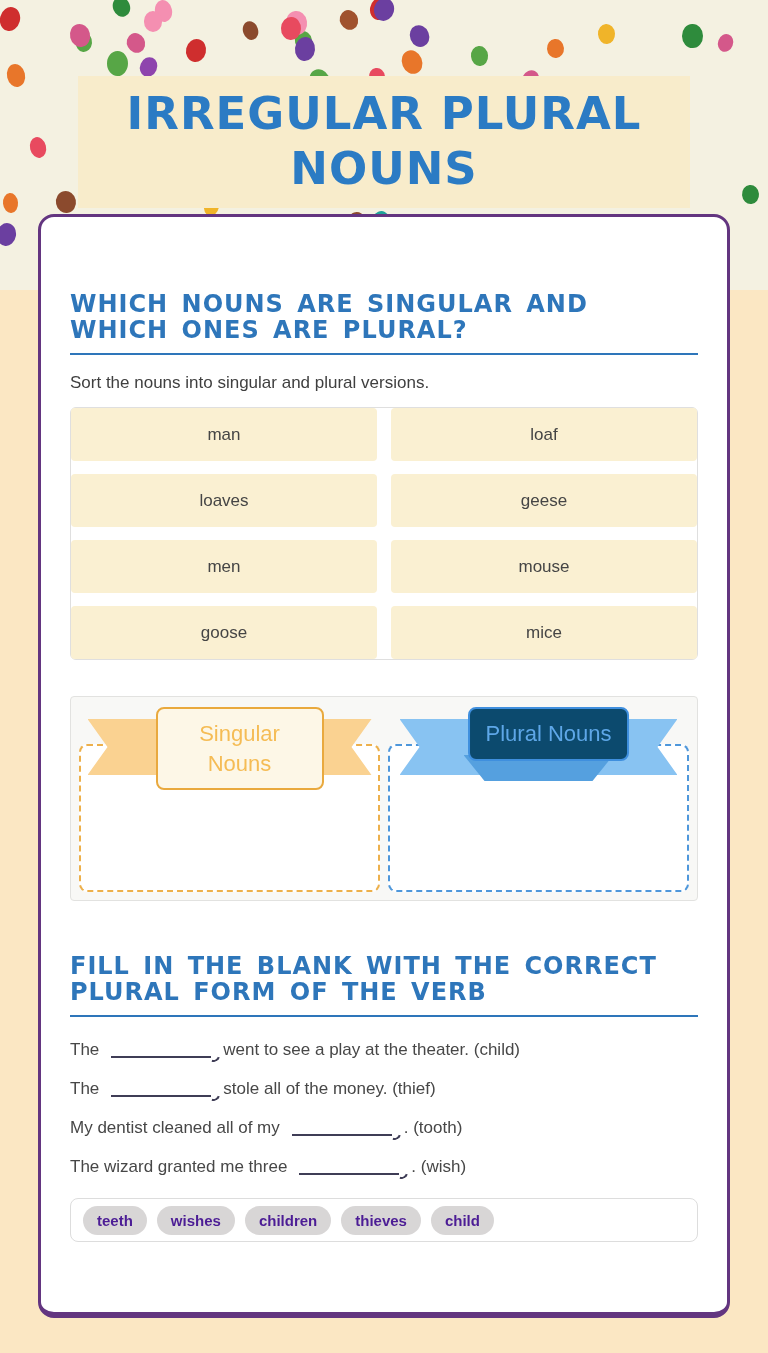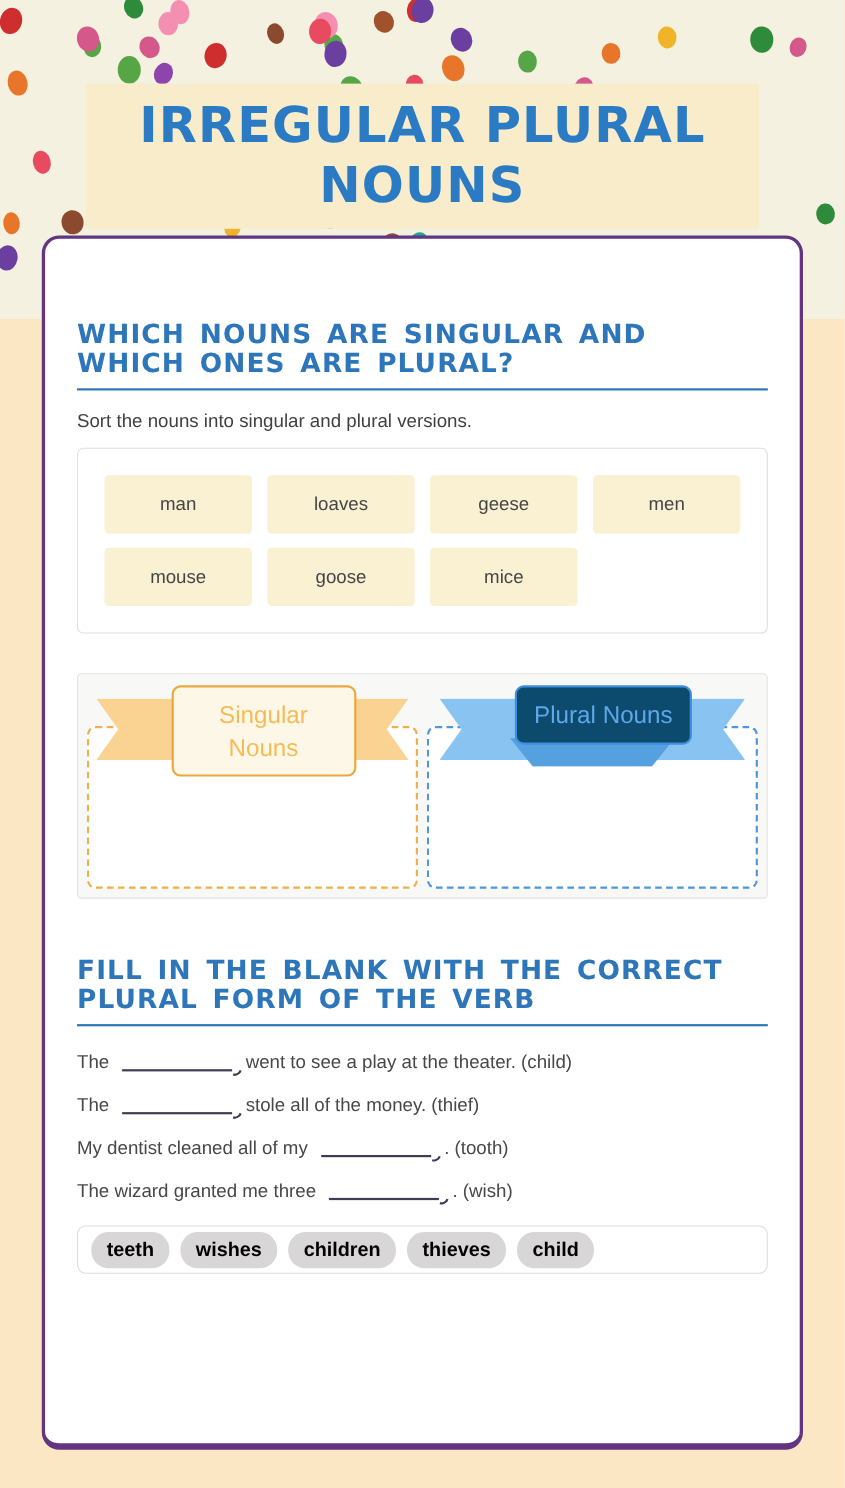--- a/index.html
+++ b/index.html
@@ -39,22 +39,22 @@
   }
   .section-heading {
     font-family:"DejaVu Sans", sans-serif;
     font-size:24px; font-weight:bold; letter-spacing:1px; word-spacing:4px;
     color:#2e76ba; line-height:26px;
   }
   .rule { height:2px; background:#2e76ba; margin:10px 0 18px 0; }
   .instruction { font-size:17px; color:#3f3f3f; margin-bottom:14px; }
   
   .tiles-box {
-    border:1px solid #dfdfdf; border-radius:6px; padding:24px;
-    display:grid; grid-template-columns:1fr 1fr 1fr 1fr; gap:13px 14px;
+    border:1px solid #dfdfdf; border-radius:6px; padding:0;
+    display:grid; grid-template-columns:1fr 1fr; gap:13px 14px;
     background:#ffffff;
   }
   .tile {
     background:#faf0d2; border-radius:4px; height:53px;
     display:flex; align-items:center; justify-content:center;
     font-size:17px; color:#454545; cursor:grab;
   }
   
   .drop-container {
     margin-top:36px; height:205px;
@@ -105,21 +105,21 @@
     border-radius:50%; transform:rotate(-28deg);
   }
   
   .word-bank {
     margin-top:24px; height:44px;
     border:1px solid #dddddd; border-radius:8px;
     padding:6px 12px; display:flex; align-items:center; gap:10px;
   }
   .chip {
     background:#d8d6d6; border-radius:16px; padding:6px 14px;
-    font-size:18px; font-weight:600; color:#000000; cursor:grab;
+    font-size:15px; font-weight:600; color:#4c1d95; cursor:grab;
   }
 </style>
 </head>
 <body>
 
 <div class="top-band" id="confetti">
     <div class="dot" style="width: 16.2857px; height: 20.9132px; left: 393.45px; top: 90.8221px; background: rgb(139, 74, 45); transform: rotate(-7.12861deg);"></div>
     <div class="dot" style="width: 16.7333px; height: 20.3379px; left: 295.385px; top: 31.4159px; background: rgb(87, 166, 70); transform: rotate(-12.117deg);"></div>
     <div class="dot" style="width: 16.9731px; height: 19.8431px; left: 521.651px; top: 70.4079px; background: rgb(212, 88, 138); transform: rotate(26.1825deg);"></div>
     <div class="dot" style="width: 18.241px; height: 22.8112px; left: 411.008px; top: 144.613px; background: rgb(87, 166, 70); transform: rotate(6.49227deg);"></div>
@@ -210,20 +210,21 @@
 <div class="card">
 
   <div class="section-heading">WHICH NOUNS ARE SINGULAR AND WHICH ONES ARE PLURAL?</div>
   <div class="rule"></div>
   <div class="instruction">Sort the nouns into singular and plural versions.</div>
 
   <div class="tiles-box">
 
       <div class="tile">man</div>
 
+      <div class="tile">loaf</div>
 
       <div class="tile">loaves</div>
 
       <div class="tile">geese</div>
 
       <div class="tile">men</div>
 
       <div class="tile">mouse</div>
 
       <div class="tile">goose</div>

